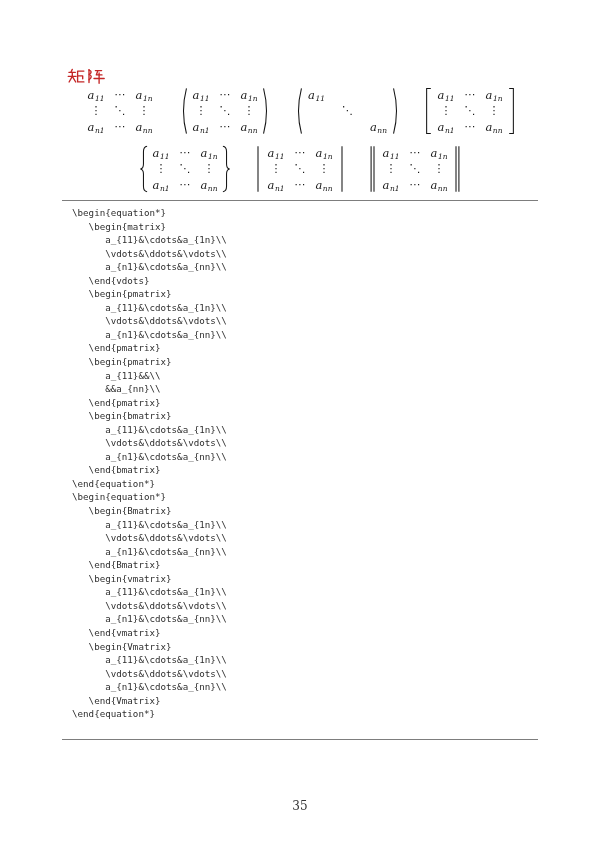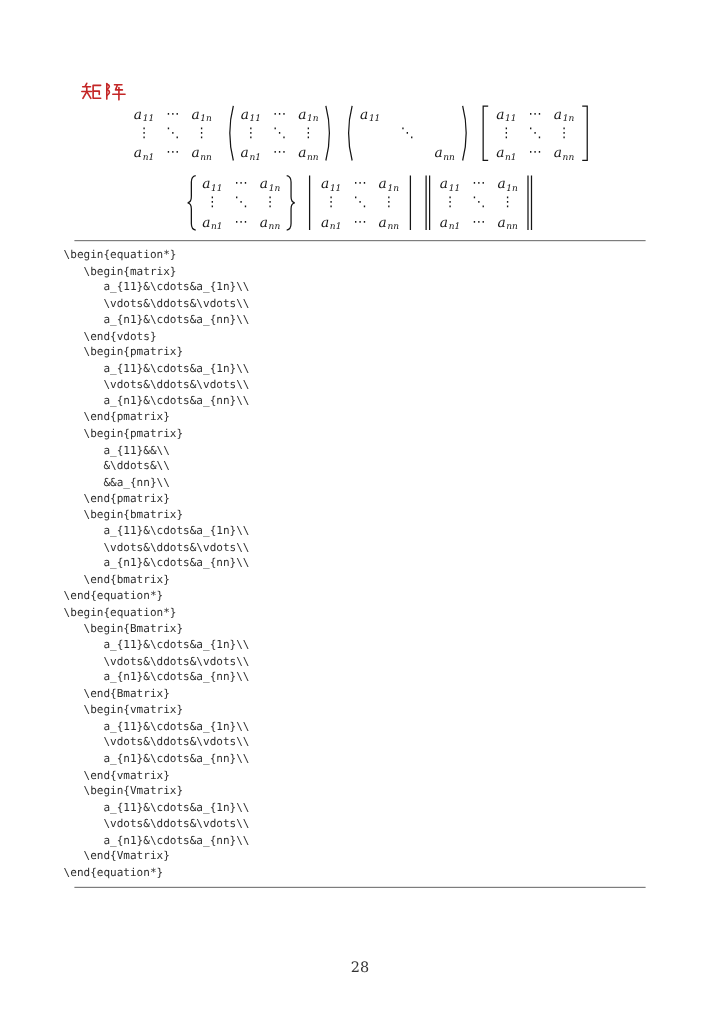--- a/index.html
+++ b/index.html
@@ -6,21 +6,21 @@
   html,body { width:600px; height:848px; }
   body { background:#ffffff; font-family:"DejaVu Serif", serif; position:relative; overflow:hidden; }
   .page { position:absolute; inset:0; background:#fff; }
 
   .heading { position:absolute; left:68px; top:68px; height:17px; }
   .heading svg { display:block; height:17px; width:37px; overflow:visible; }
   .heading path { fill:none; stroke:currentColor; stroke-width:1.35; stroke-linecap:round; stroke-linejoin:round; }
   .sr { position:absolute; width:1px; height:1px; overflow:hidden; opacity:0; }
 
   .eq-row { position:absolute; left:0; width:600px; height:56px;
-            display:flex; justify-content:center; align-items:center; gap:5px; }
+            display:flex; justify-content:center; align-items:center; gap:21px; }
   #eq0 { top:83px; }
   #eq1 { top:141px; }
 
   .matrix { display:inline-flex; align-items:center; }
   .delim { width:10px; height:52px; flex:0 0 10px; }
   .delim path { fill:none; stroke:#151515; stroke-width:1.15; }
   .flip { transform:scale(-1,1); }
 
   .mgrid { display:grid; grid-template-columns:repeat(3,auto); column-gap:4px; row-gap:0;
            padding:2px 3px; align-items:center; }
@@ -29,21 +29,21 @@
            font-size:11.5px; color:#151515; }
   .diag .mcell { min-width:21px; }
   .mvar i { font-family:"DejaVu Serif", serif; font-style:italic; }
   .mvar sub { font-size:7.5px; font-style:italic; vertical-align:-2px; margin-left:0.5px; }
   .msym { font-family:"DejaVu Sans", sans-serif; font-size:11px; }
 
   .rule { position:absolute; left:62px; width:476px; height:1px; background:#7d7d7d; }
   #rule-top { top:200px; }
   #rule-bottom { top:739px; }
 
-  .code { position:absolute; left:53px; top:206px; width:460px;
+  .code { position:absolute; left:72px; top:206px; width:460px;
           font-family:"DejaVu Sans Mono","Liberation Mono", monospace;
           font-size:9.2px; line-height:13.55px; color:#2e2e2e; }
   .code-line { white-space:pre; height:13.55px; }
 
   .pageno { position:absolute; top:799px; left:0; width:600px; text-align:center;
             font-size:12px; color:#333333; font-family:"DejaVu Serif", serif; }
 </style>
 </head>
 <body>
 
@@ -213,21 +213,20 @@
       <div class="code-line">      \vdots&amp;\ddots&amp;\vdots\\</div>
       <div class="code-line">      a_{n1}&amp;\cdots&amp;a_{nn}\\</div>
       <div class="code-line">   \end{vdots}</div>
       <div class="code-line">   \begin{pmatrix}</div>
       <div class="code-line">      a_{11}&amp;\cdots&amp;a_{1n}\\</div>
       <div class="code-line">      \vdots&amp;\ddots&amp;\vdots\\</div>
       <div class="code-line">      a_{n1}&amp;\cdots&amp;a_{nn}\\</div>
       <div class="code-line">   \end{pmatrix}</div>
       <div class="code-line">   \begin{pmatrix}</div>
       <div class="code-line">      a_{11}&amp;&amp;\\</div>
-      <div class="code-line">      &amp;\ddots&amp;\\</div>
       <div class="code-line">      &amp;&amp;a_{nn}\\</div>
       <div class="code-line">   \end{pmatrix}</div>
       <div class="code-line">   \begin{bmatrix}</div>
       <div class="code-line">      a_{11}&amp;\cdots&amp;a_{1n}\\</div>
       <div class="code-line">      \vdots&amp;\ddots&amp;\vdots\\</div>
       <div class="code-line">      a_{n1}&amp;\cdots&amp;a_{nn}\\</div>
       <div class="code-line">   \end{bmatrix}</div>
       <div class="code-line">\end{equation*}</div>
       <div class="code-line">\begin{equation*}</div>
       <div class="code-line">   \begin{Bmatrix}</div>
@@ -242,15 +241,15 @@
       <div class="code-line">   \end{vmatrix}</div>
       <div class="code-line">   \begin{Vmatrix}</div>
       <div class="code-line">      a_{11}&amp;\cdots&amp;a_{1n}\\</div>
       <div class="code-line">      \vdots&amp;\ddots&amp;\vdots\\</div>
       <div class="code-line">      a_{n1}&amp;\cdots&amp;a_{nn}\\</div>
       <div class="code-line">   \end{Vmatrix}</div>
       <div class="code-line">\end{equation*}</div>
     </div>
   <div class="rule" id="rule-bottom"></div>
 
-  <div class="pageno">28</div>
+  <div class="pageno">35</div>
 
 </div>
 
 </body></html>

